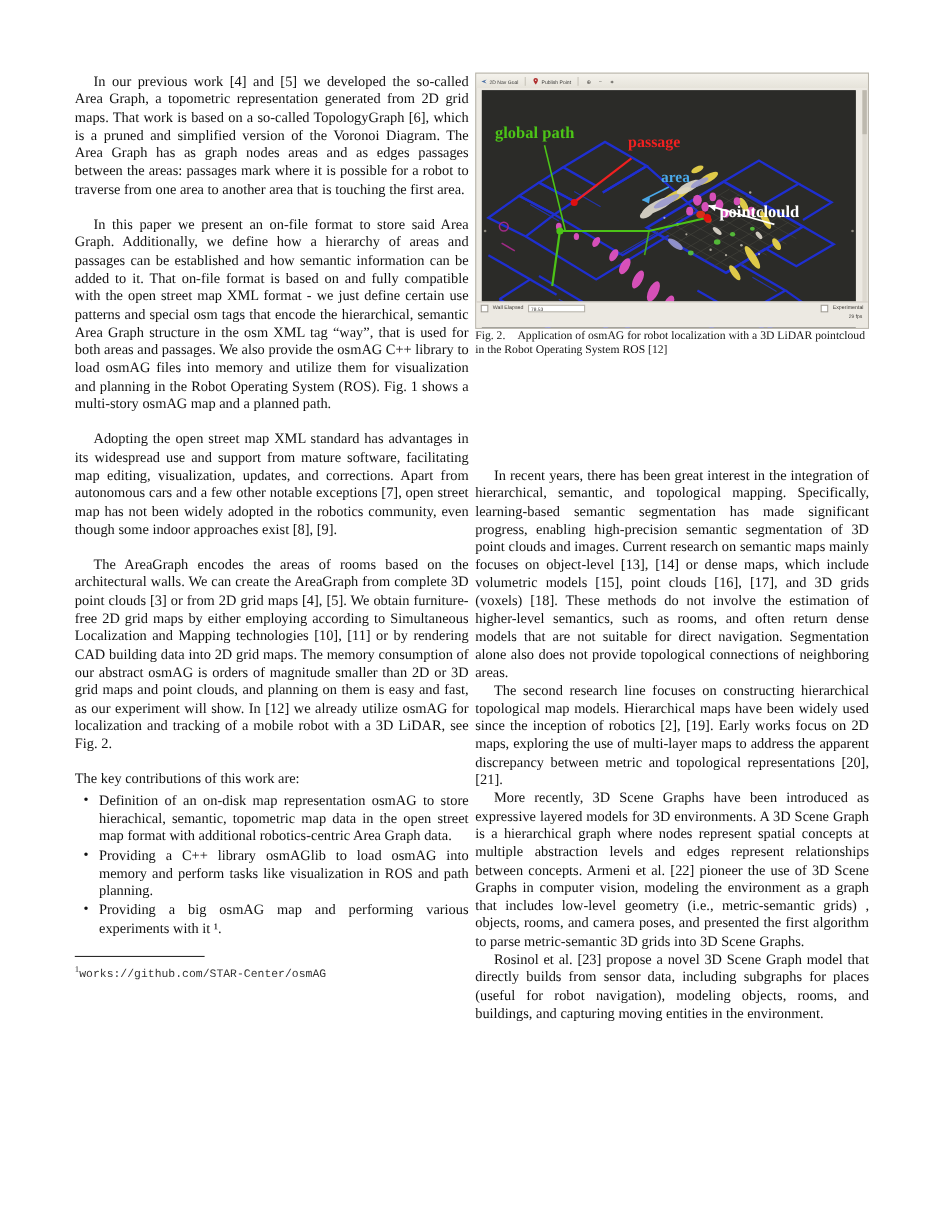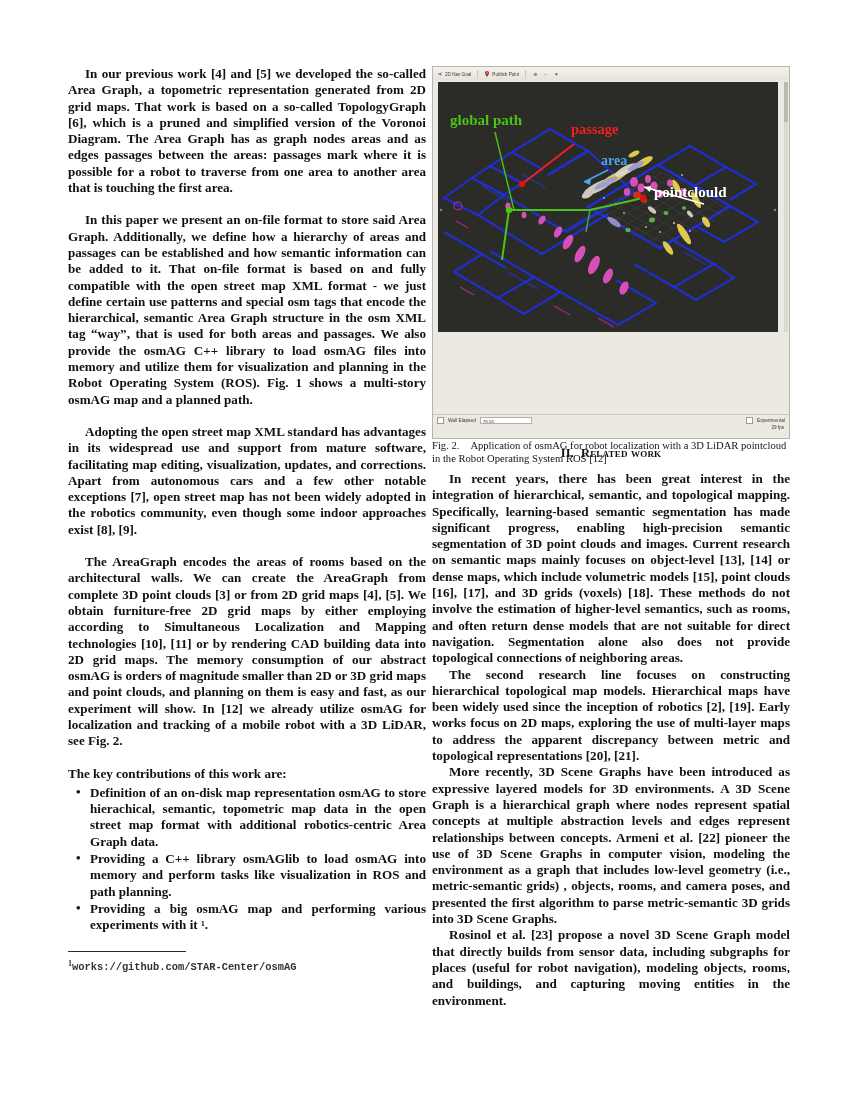--- a/index.html
+++ b/index.html
@@ -20,21 +20,20 @@
     position: absolute;
     left: 0; top: 0;
     width: 850px;
     height: 1100px;
   }
 
   .col {
     position: absolute;
     top: 66px;
     width: 358px;
-    font-weight: bold;
   }
   .col-left  { left: 68px; }
   .col-right { left: 432px; }
 
   p.para {
     margin: 0 0 0px 0;
     text-align: justify;
     text-justify: inter-word;
     font-size: 13.1px;
     line-height: 16.3px;
@@ -84,21 +83,21 @@
 
   
   .figure-wrap {
     position: absolute;
     left: 432px;
     top: 66px;
     width: 360px;
   }
   .rviz {
     width: 358px;
-    height: 373px;
+    height: 233px;
     background: #ece9e2;
     border: 1px solid #b9b5ab;
     box-sizing: border-box;
     position: relative;
     overflow: hidden;
   }
   .rviz-toolbar {
     height: 13px;
     display: flex;
     align-items: center;
@@ -476,23 +475,20 @@
       </div>
     </div>
 
     <div class="caption">
       <span class="lead">Fig. 2.</span><span>Application of osmAG for robot localization with a 3D LiDAR pointcloud in the Robot Operating System ROS [12]</span>
     </div>
   </div>
 
   <div class="col col-right" style="top: 424px;">
 
-    <div class="sec-head">
-      <span class="num">II.</span><span>Related work</span>
-    </div>
 
 
     <p class="para">In recent years, there has been great interest in the integration of hierarchical, semantic, and topological mapping. Specifically, learning-based semantic segmentation has made significant progress, enabling high-precision semantic segmentation of 3D point clouds and images. Current research on semantic maps mainly focuses on object-level [13], [14] or dense maps, which include volumetric models [15], point clouds [16], [17], and 3D grids (voxels) [18]. These methods do not involve the estimation of higher-level semantics, such as rooms, and often return dense models that are not suitable for direct navigation. Segmentation alone also does not provide topological connections of neighboring areas.</p>
     <p class="para">The second research line focuses on constructing hierarchical topological map models. Hierarchical maps have been widely used since the inception of robotics [2], [19]. Early works focus on 2D maps, exploring the use of multi-layer maps to address the apparent discrepancy between metric and topological representations [20], [21].</p>
     <p class="para">More recently, 3D Scene Graphs have been introduced as expressive layered models for 3D environments. A 3D Scene Graph is a hierarchical graph where nodes represent spatial concepts at multiple abstraction levels and edges represent relationships between concepts. Armeni et al. [22] pioneer the use of 3D Scene Graphs in computer vision, modeling the environment as a graph that includes low-level geometry (i.e., metric-semantic grids) , objects, rooms, and camera poses, and presented the first algorithm to parse metric-semantic 3D grids into 3D Scene Graphs.</p>
     <p class="para">Rosinol et al. [23] propose a novel 3D Scene Graph model that directly builds from sensor data, including subgraphs for places (useful for robot navigation), modeling objects, rooms, and buildings, and capturing moving entities in the environment.</p>
   </div>
 
 </div>
 

